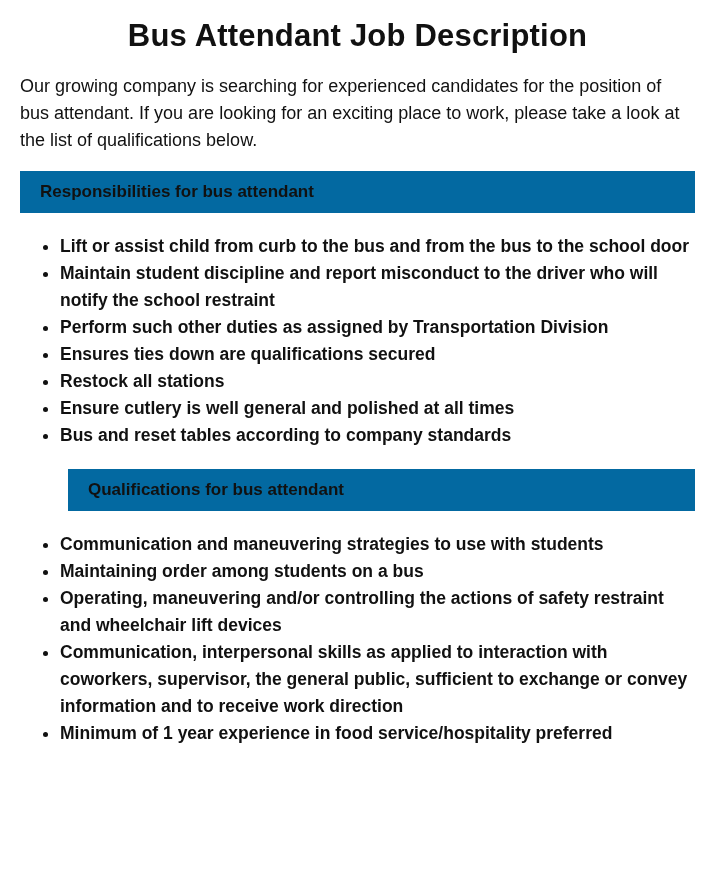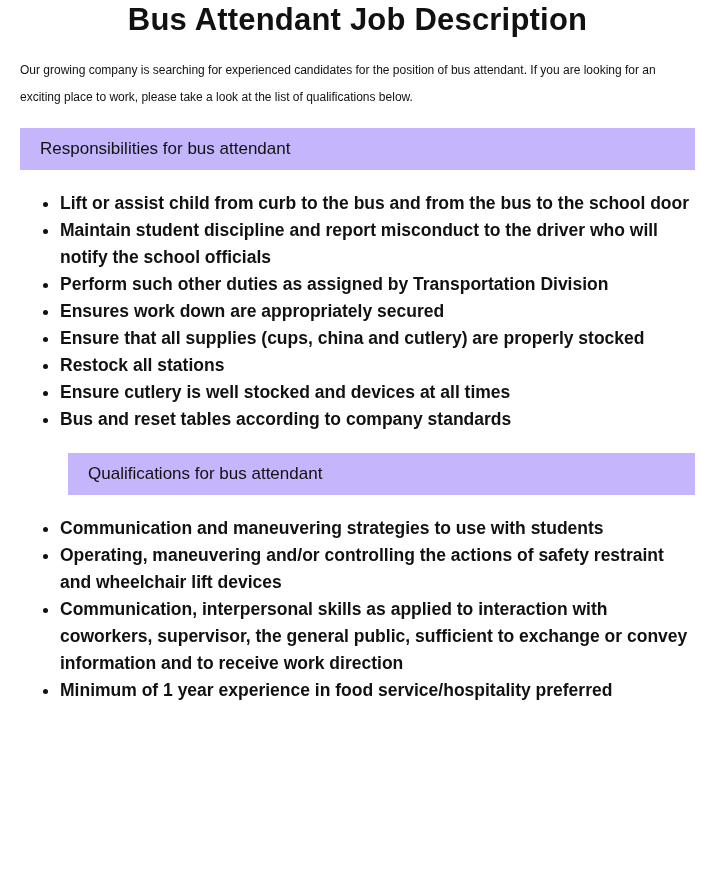--- a/index.html
+++ b/index.html
@@ -1,44 +1,44 @@
 <!DOCTYPE html>
 <html><head>
 <meta charset="utf-8">
 <style>
   html, body { margin: 0; padding: 0; background: #ffffff; }
   body { width: 720px; height: 895px; overflow: hidden; font-family: "Liberation Sans", "DejaVu Sans", sans-serif; color: #111111; }
   .page { padding: 0 25px 0 20px; }
-  .title { text-align: center; font-weight: bold; font-size: 31px; margin: 0; padding-top: 0; height: 40px; line-height: 40px; letter-spacing: 0.2px; }
-  .intro { font-size: 12px; line-height: 27px; margin: 17px 0 0 0; }
-  .section-header { background: #c4b5fd; height: 42px; line-height: 42px; padding-left: 20px; font-size: 17px; font-weight: normal; margin-top: 17px; }
+  .title { text-align: center; font-weight: bold; font-size: 31px; margin: 0; padding-top: 16px; height: 40px; line-height: 40px; letter-spacing: 0.2px; }
+  .intro { font-size: 18px; line-height: 27px; margin: 17px 0 0 0; }
+  .section-header { background: #0369a1; height: 42px; line-height: 42px; padding-left: 20px; font-size: 17px; font-weight: bold; margin-top: 17px; }
   ul.list { margin: 20px 0 0 0; padding-left: 40px; list-style: none; }
   ul.list li { position: relative; font-size: 17.5px; line-height: 27px; font-weight: bold; }
   ul.list li::before { content: ""; position: absolute; left: -17px; top: 12px; width: 5px; height: 5px; border-radius: 50%; background: #111111; }
   .sec2 { margin-top: 20px; margin-left: 48px; }
 </style>
 </head>
 <body>
 
 <div class="page">
   <h1 class="title">Bus Attendant Job Description</h1>
   <p class="intro">Our growing company is searching for experienced candidates for the position of bus attendant. If you are looking for an exciting place to work, please take a look at the list of qualifications below.</p>
 
   <div class="section-header">Responsibilities for bus attendant</div>
   <ul class="list">
     <li>Lift or assist child from curb to the bus and from the bus to the school door</li>
-    <li>Maintain student discipline and report misconduct to the driver who will notify the school officials</li>
+    <li>Maintain student discipline and report misconduct to the driver who will notify the school restraint</li>
     <li>Perform such other duties as assigned by Transportation Division</li>
-    <li>Ensures work down are appropriately secured</li>
-    <li>Ensure that all supplies (cups, china and cutlery) are properly stocked</li>
+    <li>Ensures ties down are qualifications secured</li>
     <li>Restock all stations</li>
-    <li>Ensure cutlery is well stocked and devices at all times</li>
+    <li>Ensure cutlery is well general and polished at all times</li>
     <li>Bus and reset tables according to company standards</li>
   </ul>
 
   <div class="section-header sec2">Qualifications for bus attendant</div>
   <ul class="list">
     <li>Communication and maneuvering strategies to use with students</li>
+    <li>Maintaining order among students on a bus</li>
     <li>Operating, maneuvering and/or controlling the actions of safety restraint and wheelchair lift devices</li>
     <li>Communication, interpersonal skills as applied to interaction with coworkers, supervisor, the general public, sufficient to exchange or convey information and to receive work direction</li>
     <li>Minimum of 1 year experience in food service/hospitality preferred</li>
   </ul>
 </div>
 
 </body></html>

